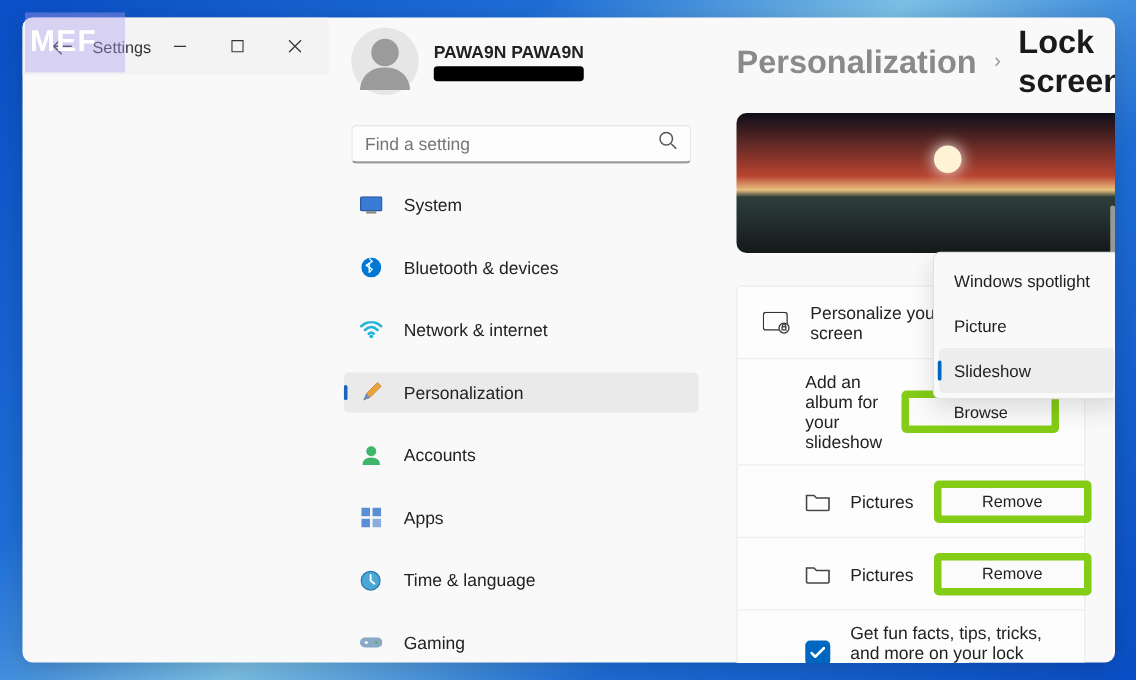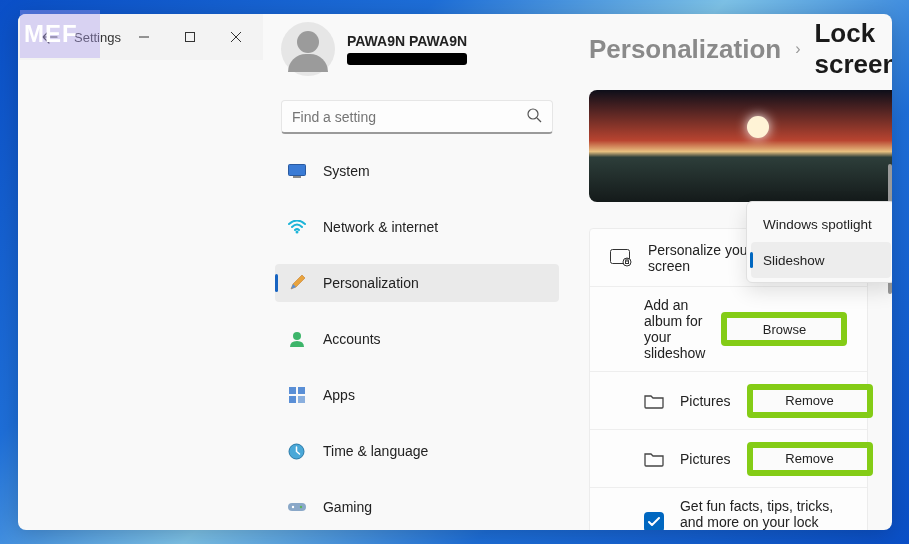--- a/index.html
+++ b/index.html
@@ -305,20 +305,29 @@
           <span class="nav-icon">
               <svg width="18" height="14">
                 <rect x="0.5" y="0.5" width="17" height="11" rx="1" fill="#3a7bd5" stroke="#2a5aa0"></rect>
                 <rect x="5" y="12" width="8" height="2" fill="#888"></rect>
               </svg>
             </span>
           <span>System</span>
         </div>
         <div class="nav-item">
           <span class="nav-icon">
+              <svg width="16" height="16">
+                <circle cx="8" cy="8" r="8" fill="#0078d4"></circle>
+                <path d="M8 3v10l3-3-6-4 6-4-3-3" stroke="#fff" stroke-width="1.4" fill="none" stroke-linejoin="round" transform="translate(0 1.5) scale(0.8)"></path>
+              </svg>
+            </span>
+          <span>Bluetooth &amp; devices</span>
+        </div>
+        <div class="nav-item">
+          <span class="nav-icon">
               <svg width="18" height="14">
                 <path d="M1 4 Q9 -3 17 4 M4 7 Q9 2 14 7 M7 10 Q9 8 11 10" stroke="#1db4d8" stroke-width="2" fill="none" stroke-linecap="round"></path>
                 <circle cx="9" cy="12" r="1.5" fill="#1db4d8"></circle>
               </svg>
             </span>
           <span>Network &amp; internet</span>
         </div>
         <div class="nav-item selected">
           <span class="nav-icon">
               <svg width="18" height="18">
@@ -421,20 +430,21 @@
             <svg width="12" height="10">
                 <path d="M1 5 L4 8 L11 1" stroke="#fff" stroke-width="2" fill="none" stroke-linecap="round" stroke-linejoin="round"></path>
               </svg>
           </span>
           <span class="row-label">Get fun facts, tips, tricks, and more on your lock screen</span>
         </div>
       </div>
 
       <div class="flyout">
         <div class="fly-item">Windows spotlight</div>
+        <div class="fly-item">Picture</div>
         <div class="fly-item selected">Slideshow</div>
       </div>
 
       <div class="scrollbar"></div>
     </div>
 
   </div>
 </div>
 
 </body></html>

